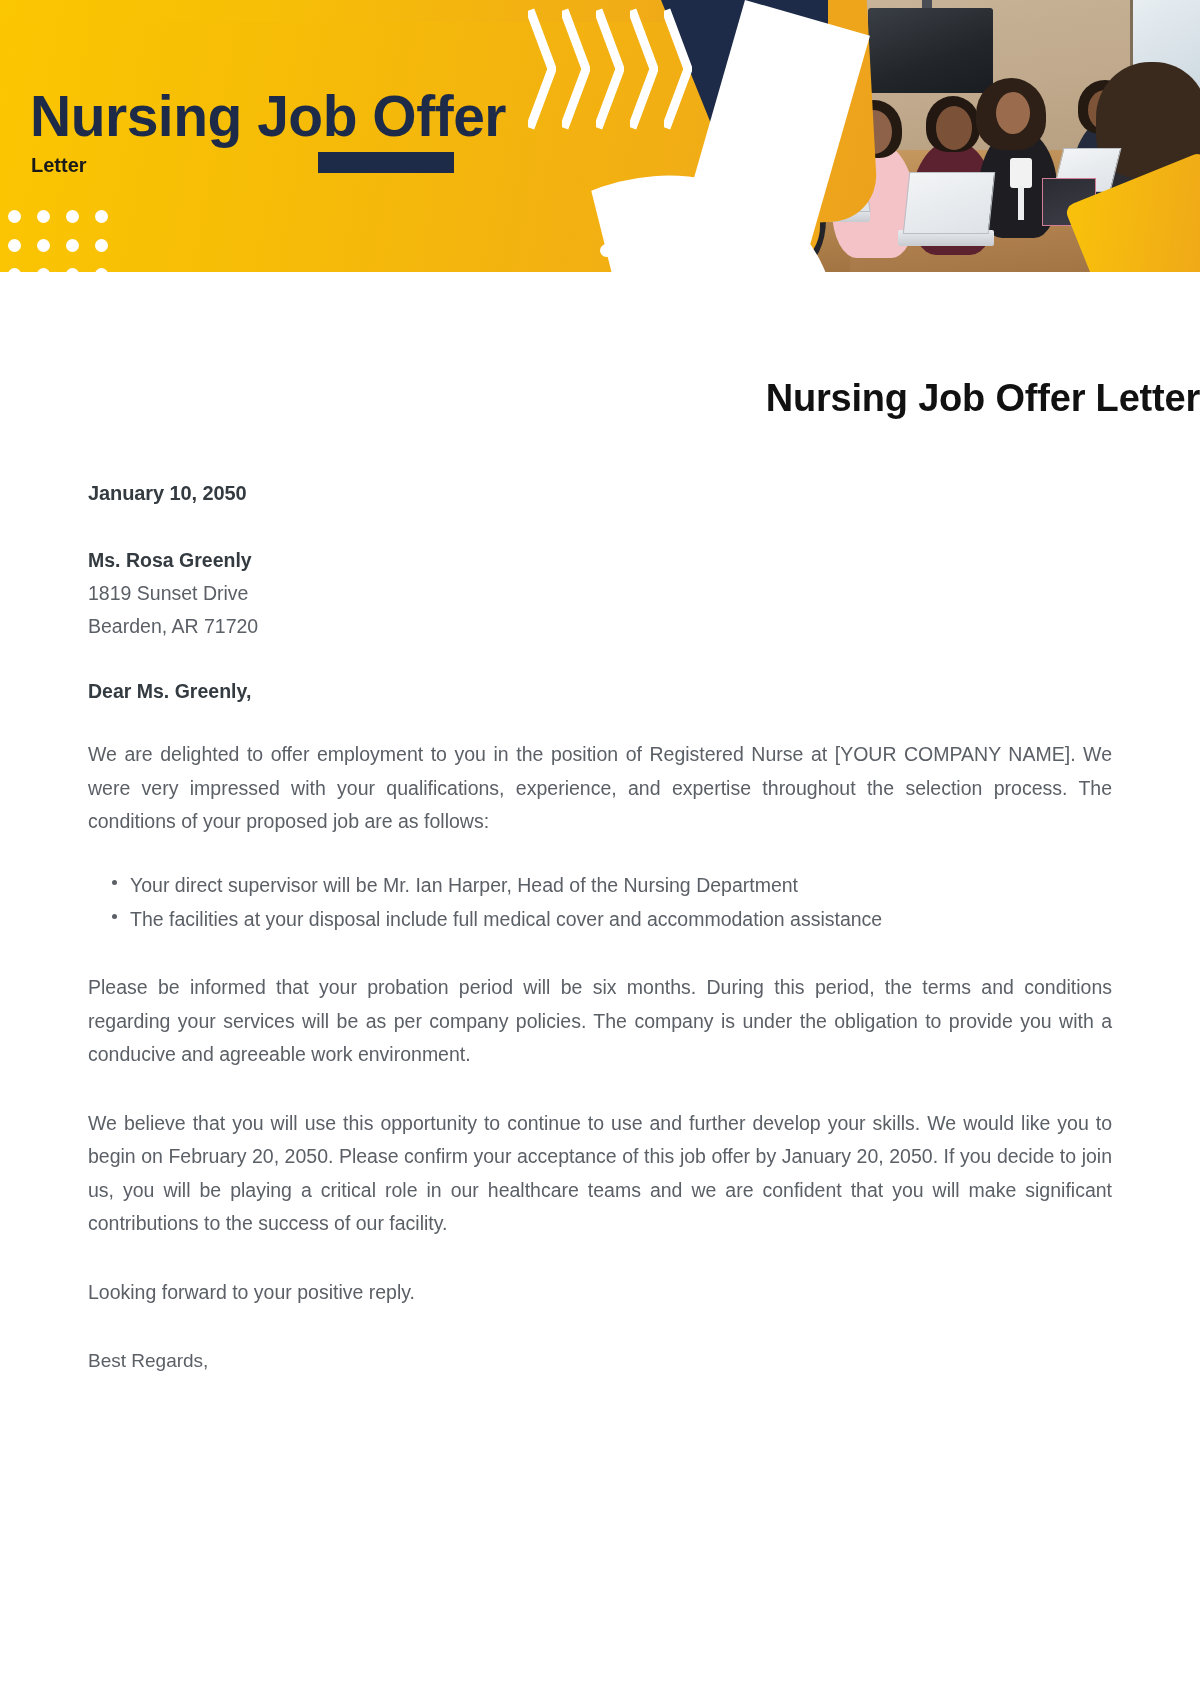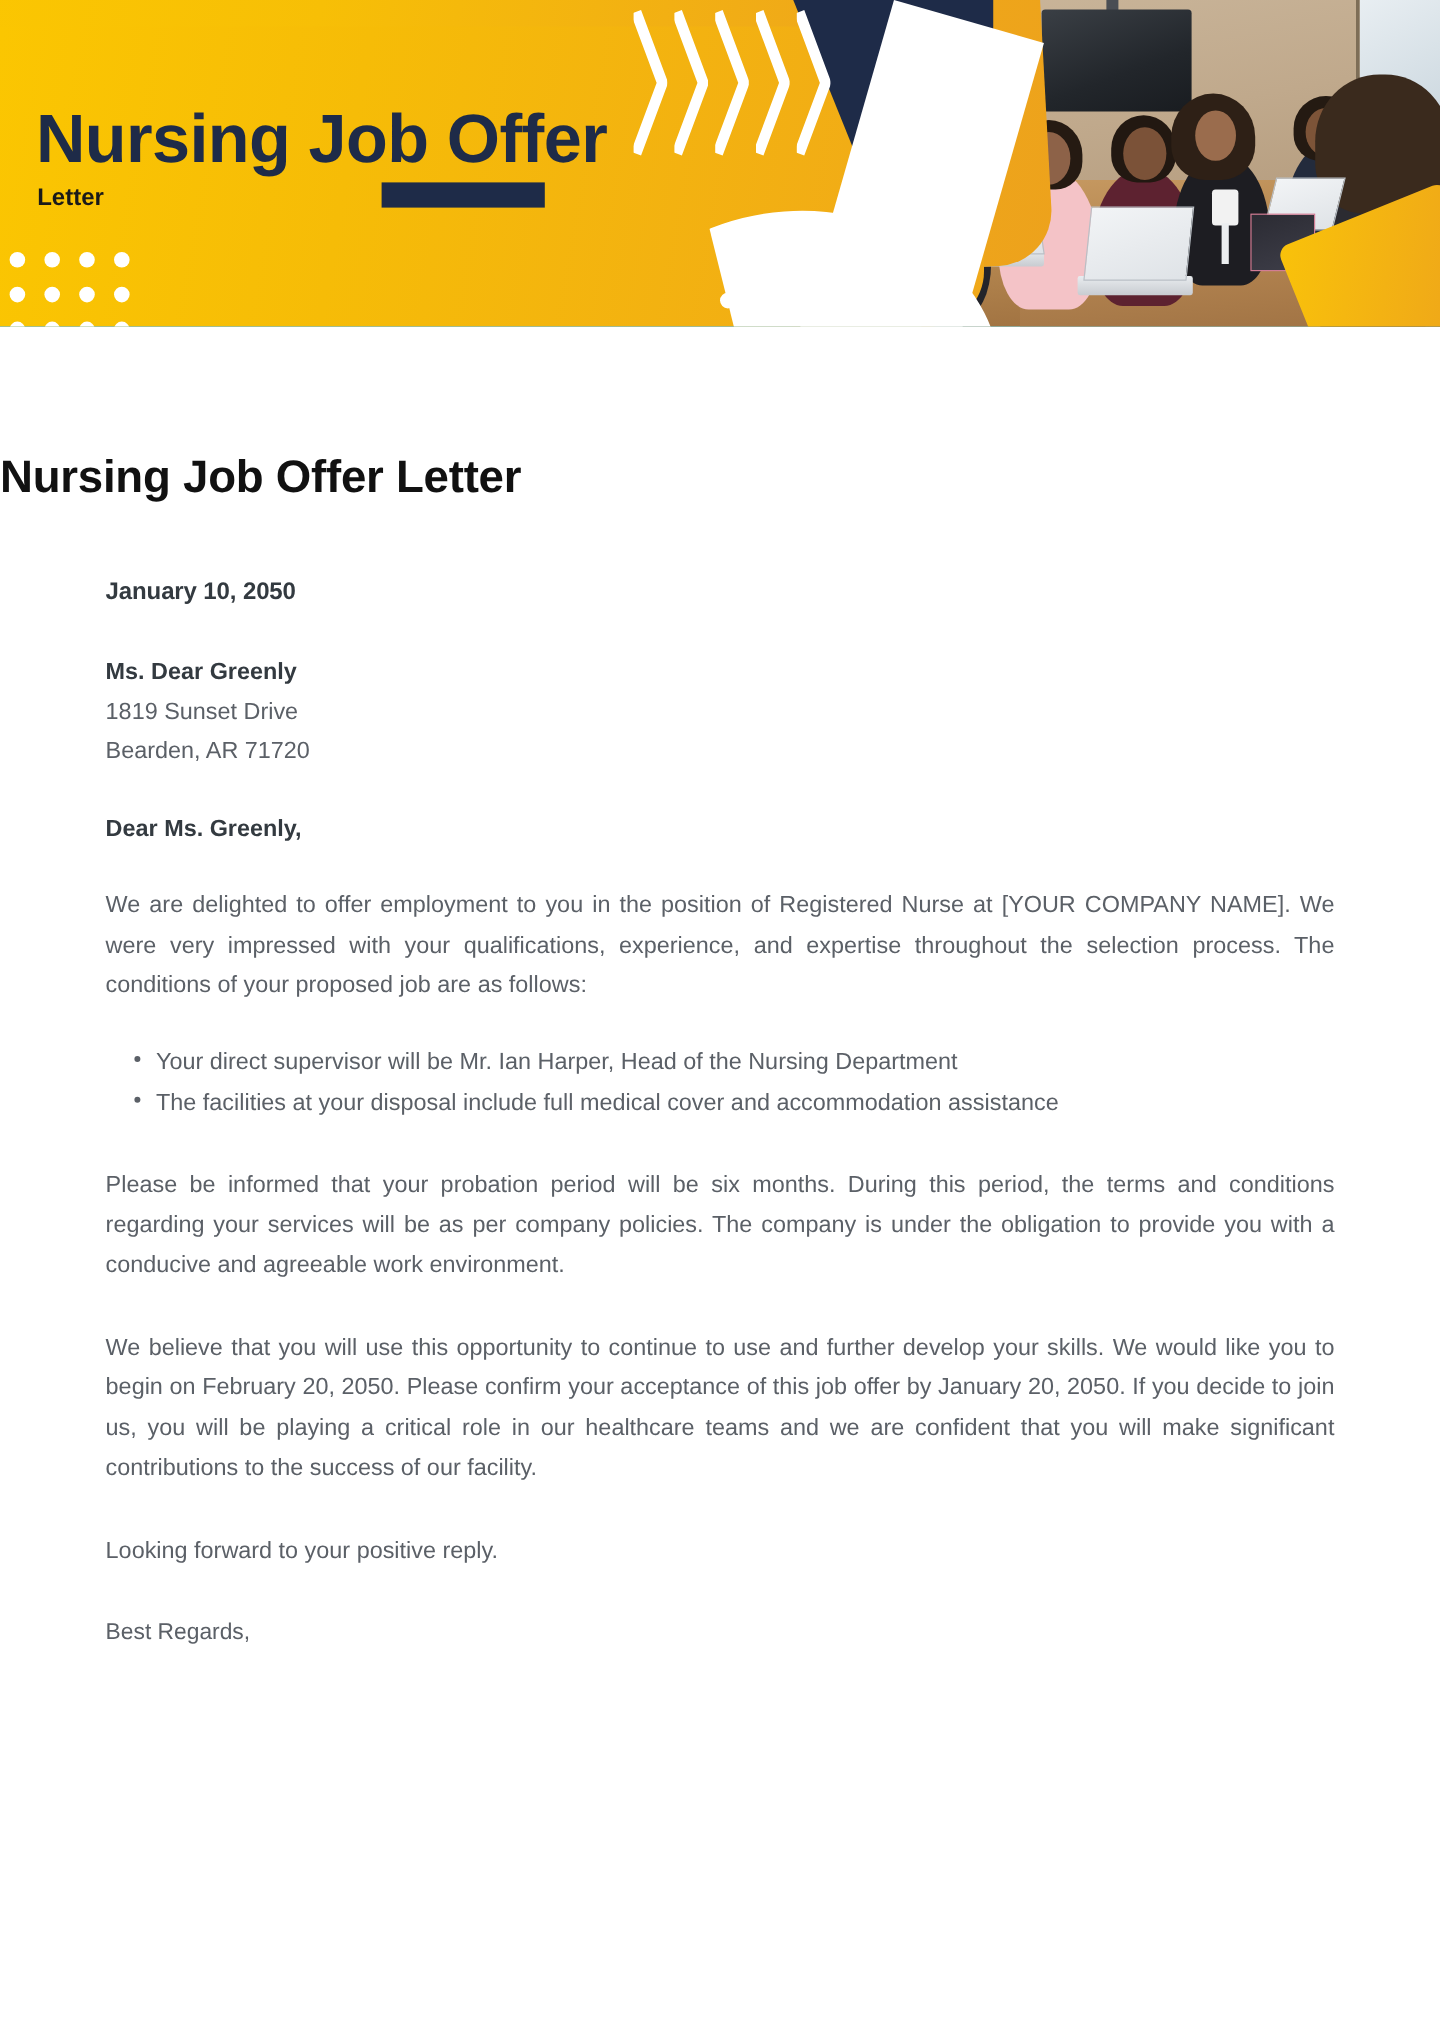--- a/index.html
+++ b/index.html
@@ -17,21 +17,21 @@
   }
 
   
   .header {
     position: absolute;
     left: 0;
     top: 0;
     width: 1200px;
     height: 272px;
     overflow: hidden;
-    background: #14b8a6;
+    background: #d946ef;
   }
   .header-navy-bg {
     position: absolute;
     left: 0;
     top: 0;
     width: 1200px;
     height: 272px;
     background: #1e2b48;
   }
   
@@ -236,21 +236,21 @@
   
   .page {
     position: absolute;
     left: 0;
     top: 272px;
     width: 1200px;
   }
   .doc-title {
     margin: 0;
     padding: 105px 0 0 0;
-    text-align: left;
+    text-align: right;
     font-size: 38px;
     font-weight: 700;
     color: #111111;
     letter-spacing: -0.2px;
   }
   .content {
     padding: 0 88px 0 88px;
   }
   .letter-date {
     margin-top: 62px;
@@ -451,21 +451,21 @@
 
 <div class="page">
 
   <h1 class="doc-title">Nursing Job Offer Letter</h1>
 
   <div class="content">
 
     <div class="letter-date">January 10, 2050</div>
 
     <div class="recipient">
-      <div class="recipient-name">Ms. Dear Greenly</div>
+      <div class="recipient-name">Ms. Rosa Greenly</div>
       <div class="recipient-line">1819 Sunset Drive</div>
       <div class="recipient-line">Bearden, AR 71720</div>
     </div>
 
     <div class="salutation">Dear Ms. Greenly,</div>
 
     <p class="body-text">We are delighted to offer employment to you in the position of Registered Nurse at [YOUR COMPANY NAME]. We were very impressed with your qualifications, experience, and expertise throughout the selection process. The conditions of your proposed job are as follows:</p>
 
     <ul class="terms">
       <li>

